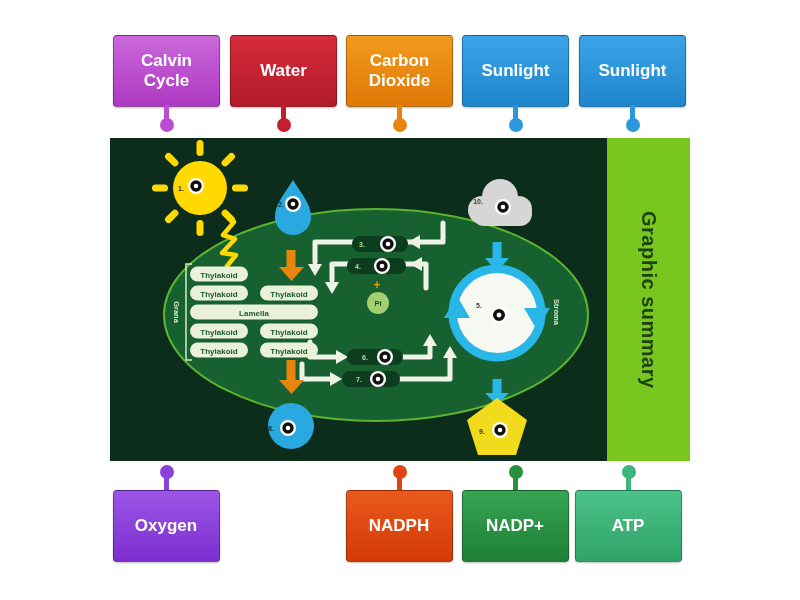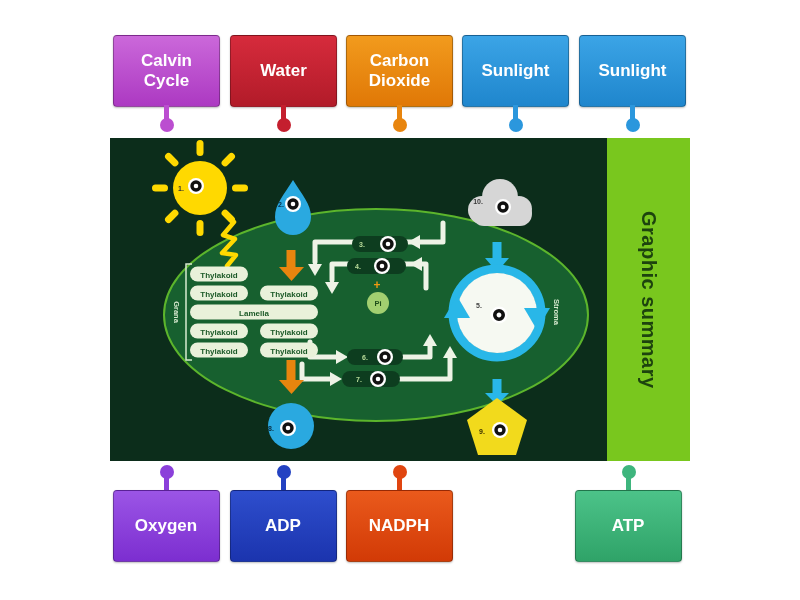--- a/index.html
+++ b/index.html
@@ -244,29 +244,29 @@
     <div class="sidebar">
       <span class="sidebar-text">Graphic summary</span>
     </div>
   </div>
 
   <div class="label-wrap bot-wrap" style="left:113px">
     <div class="dot k-oxygen"></div>
     <div class="stem k-oxygen"></div>
     <div class="card c-oxygen">Oxygen</div>
   </div>
-  <div class="label-wrap bot-wrap" style="left:230px">
-    <div class="dot k-adp"></div>
-    <div class="stem k-adp"></div>
-    <div class="card c-adp">ADP</div>
-  </div>
   <div class="label-wrap bot-wrap" style="left:346px">
     <div class="dot k-nadph"></div>
     <div class="stem k-nadph"></div>
     <div class="card c-nadph">NADPH</div>
   </div>
+  <div class="label-wrap bot-wrap" style="left:462px">
+    <div class="dot k-nadpp"></div>
+    <div class="stem k-nadpp"></div>
+    <div class="card c-nadpp">NADP+</div>
+  </div>
   <div class="label-wrap bot-wrap" style="left:575px">
     <div class="dot k-atp"></div>
     <div class="stem k-atp"></div>
     <div class="card c-atp">ATP</div>
   </div>
 
 </div>
 
 </body></html>

